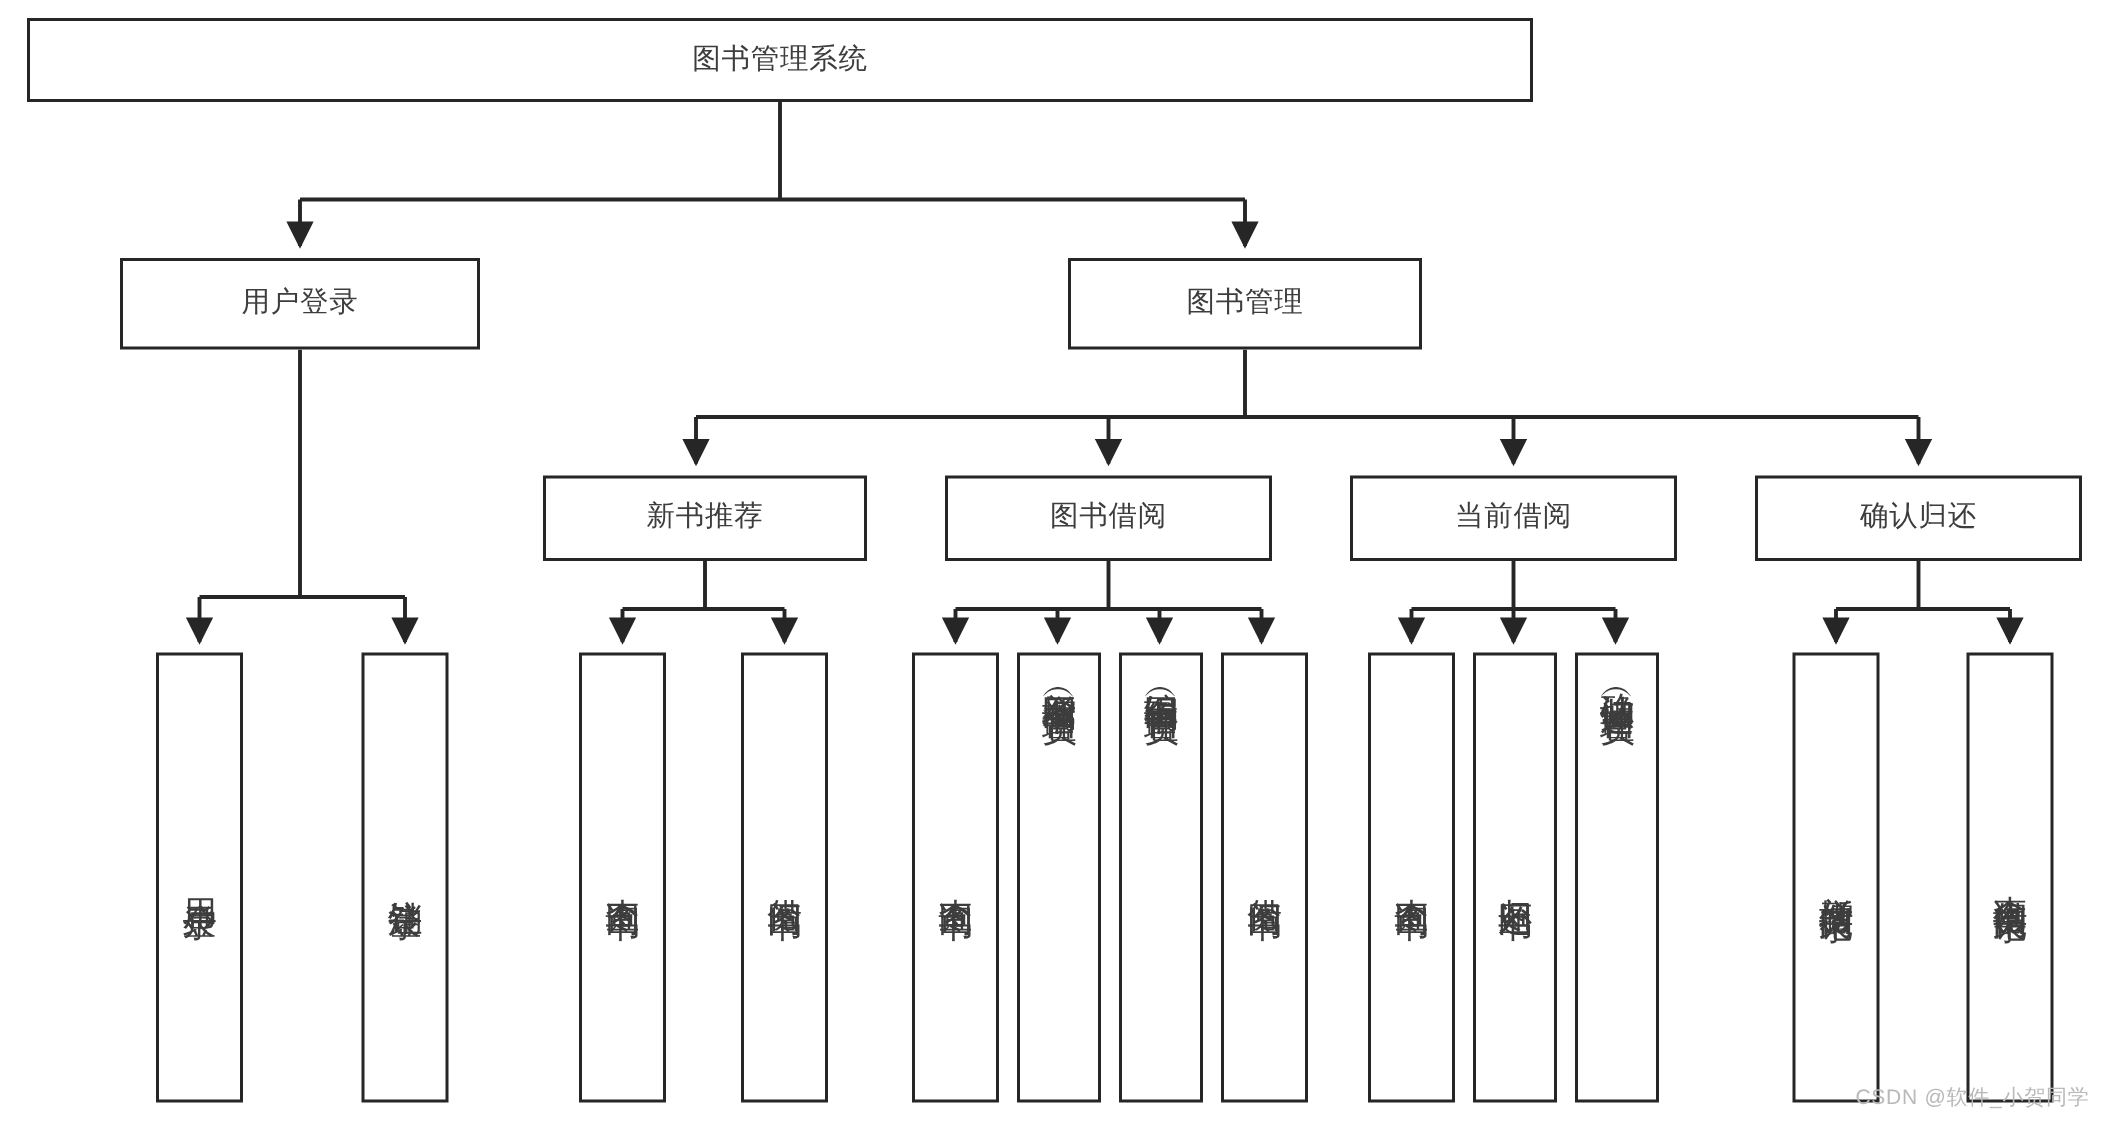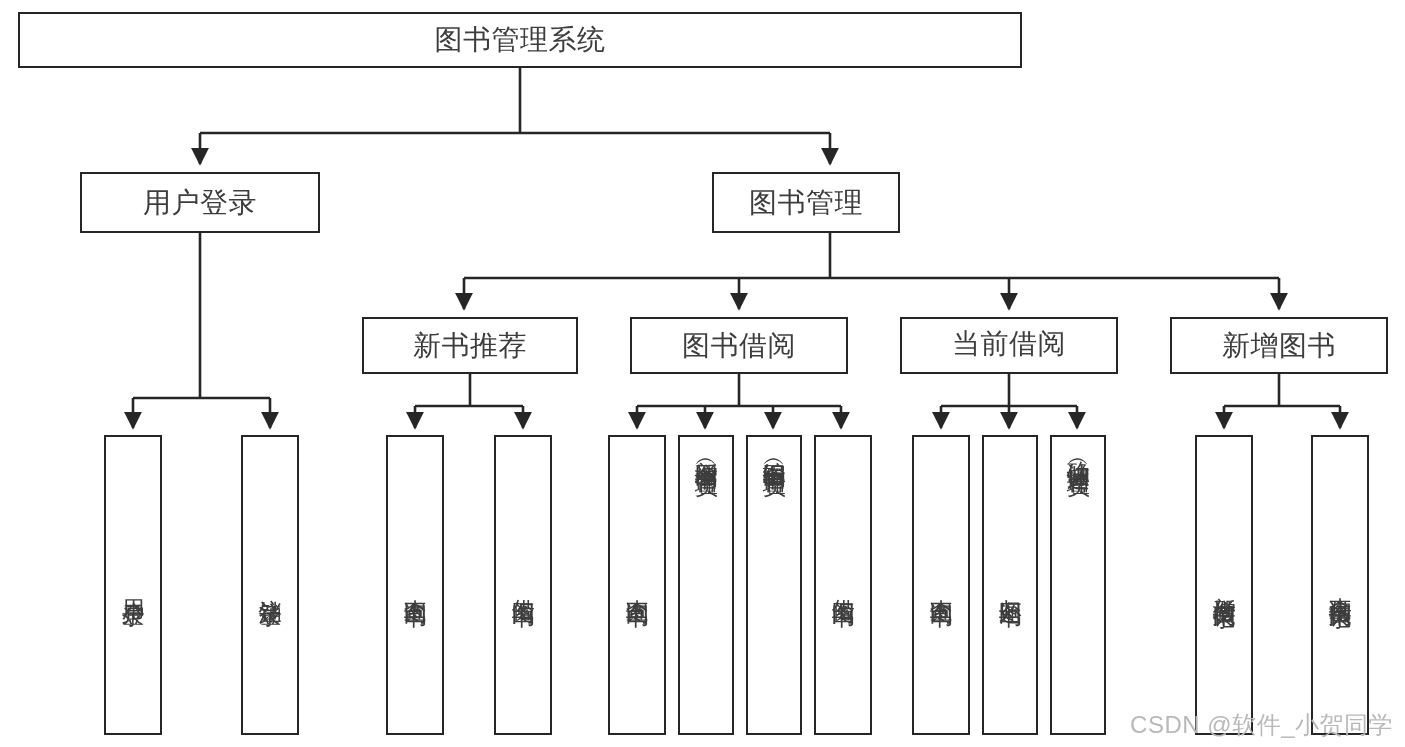--- a/index.html
+++ b/index.html
@@ -31,21 +31,21 @@
     box-sizing: border-box;
     background: #ffffff;
     border: 2px solid #262626;
     display: flex;
     align-items: center;
     justify-content: center;
     overflow: hidden;
   }
   .node .lbl {
     color: #3d3d3d;
-    font-size: 28px;
+    font-size: 19px;
     line-height: 1.18;
     letter-spacing: 0.5px;
     white-space: nowrap;
     text-align: center;
   }
   
   .node.vert {
     align-items: flex-start;
     justify-content: center;
     padding-top: 0;
@@ -66,21 +66,21 @@
     align-items: flex-start;
   }
   .node.vert.top-v .lbl {
     margin-top: 6px;
   }
   #watermark {
     position: absolute;
     right: 12px;
     bottom: 6px;
     color: #b9b9b9;
-    font-size: 24px;
+    font-size: 14px;
     letter-spacing: 0.5px;
     white-space: nowrap;
     user-select: none;
   }
 </style>
 </head>
 <body>
 
 <div id="canvas">
 
@@ -135,35 +135,35 @@
     </g>
   </svg>
 
   <div class="node" style="left:18px; top:12px; width:1004px; height:56px;">
     <span class="lbl">图书管理系统</span>
   </div>
 
   <div class="node" style="left:80px; top:172px; width:240px; height:61px;">
     <span class="lbl">用户登录</span>
   </div>
-  <div class="node" style="left:712px; top:172px; width:188px; height:61px;">
+  <div class="node" style="left:712px; top:172px; width:236px; height:61px;">
     <span class="lbl">图书管理</span>
   </div>
 
   <div class="node" style="left:630px; top:317px; width:218px; height:57px;">
     <span class="lbl">图书借阅</span>
   </div>
   <div class="node" style="left:362px; top:317px; width:216px; height:57px;">
     <span class="lbl">新书推荐</span>
   </div>
   <div class="node" style="left:900px; top:317px; width:218px; height:57px;font-family:Liberation Mono, monospace;">
     <span class="lbl">当前借阅</span>
   </div>
   <div class="node" style="left:1170px; top:317px; width:218px; height:57px;">
-    <span class="lbl">新增图书</span>
+    <span class="lbl">确认归还</span>
   </div>
 
   <div class="node vert center-v" style="left:104px; top:435px; width:58px; height:300px;">
     <span class="lbl">用户登录</span>
   </div>
   <div class="node vert center-v" style="left:241px; top:435px; width:58px; height:300px;">
     <span class="lbl">注销登录</span>
   </div>
 
   <div class="node vert center-v" style="left:386px; top:435px; width:58px; height:300px;">

